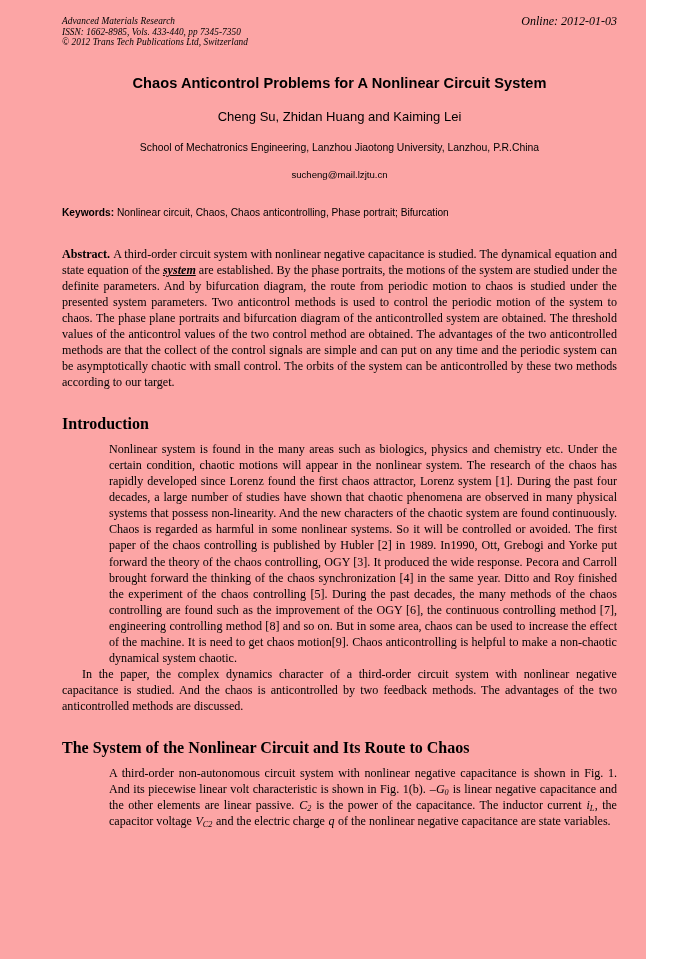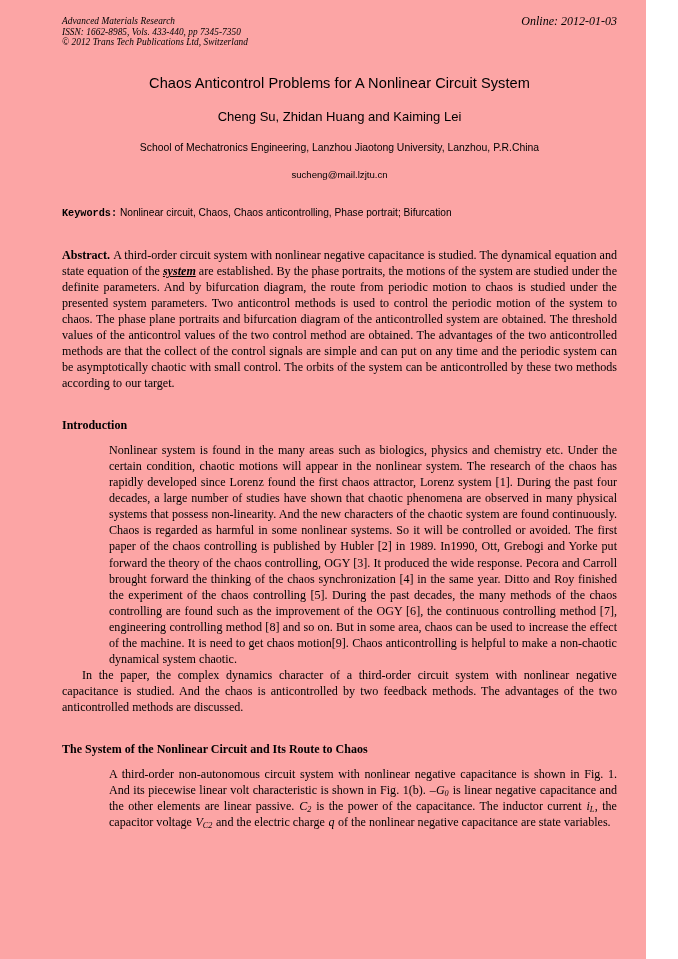--- a/index.html
+++ b/index.html
@@ -54,21 +54,21 @@
     white-space: nowrap;
   }
 
   
   .doc-title {
     margin: 0;
     padding-top: 26px;
     text-align: center;
     font-family: "Liberation Sans", "DejaVu Sans", sans-serif;
     font-size: 14.6px;
-    font-weight: normal;
+    font-weight: bold;
     line-height: 18px;
     letter-spacing: 0.05px;
   }
   .authors {
     margin: 0;
     padding-top: 17px;
     text-align: center;
     font-family: "Liberation Sans", "DejaVu Sans", sans-serif;
     font-size: 13px;
     font-weight: normal;
@@ -95,21 +95,20 @@
   .keywords {
     margin: 0;
     padding-top: 25px;
     font-family: "Liberation Sans", "DejaVu Sans", sans-serif;
     font-size: 10.2px;
     line-height: 13px;
     text-align: left;
   }
   .keywords .kw-label {
     font-weight: bold;
-    font-family: Liberation Mono, monospace;
   }
 
   
   .body-para {
     margin: 0;
     font-family: "Liberation Serif", "DejaVu Serif", serif;
     font-size: 12.1px;
     line-height: 16.05px;
     text-align: justify;
     text-justify: inter-word;
@@ -125,21 +124,21 @@
   .abstract .emph-system {
     font-weight: bold;
     font-style: italic;
     text-decoration: underline;
   }
 
   .section-head {
     margin: 0;
     padding-top: 26px;
     font-family: "Liberation Serif", "DejaVu Serif", serif;
-    font-size: 12px;
+    font-size: 16px;
     font-weight: bold;
     line-height: 16px;
     text-align: left;
   }
   .section-head + .body-para {
     padding-top: 9px;
     margin-left: 47px;
   }
   .para-indent {
     text-indent: 20px;

